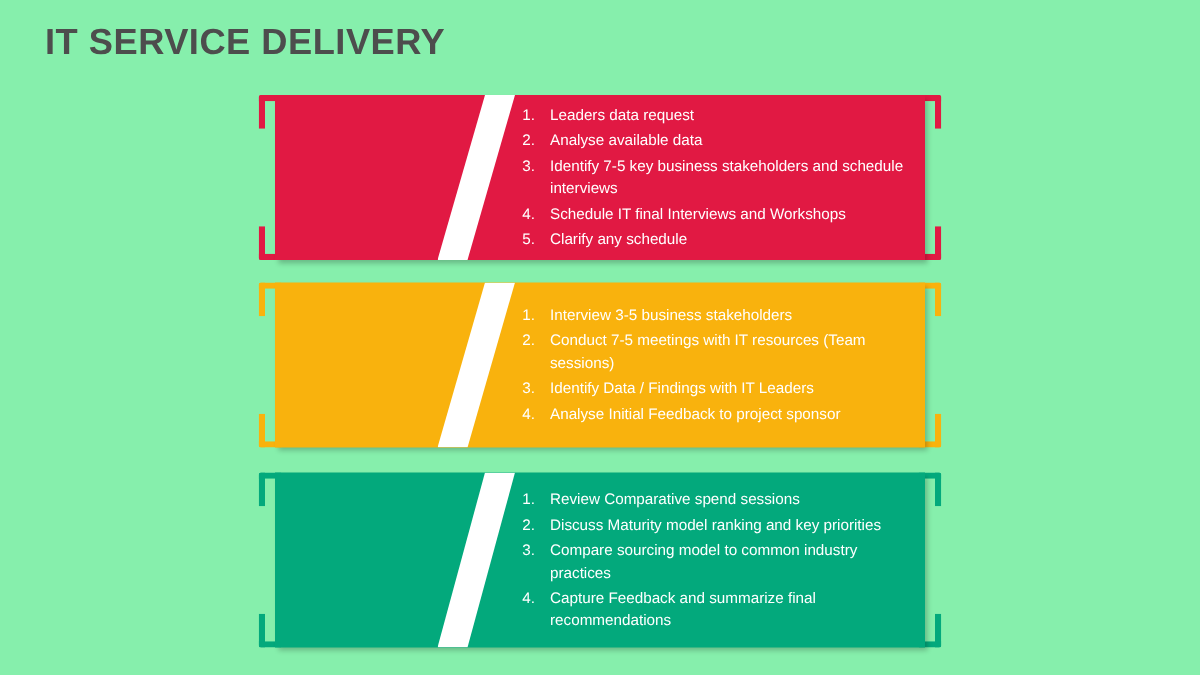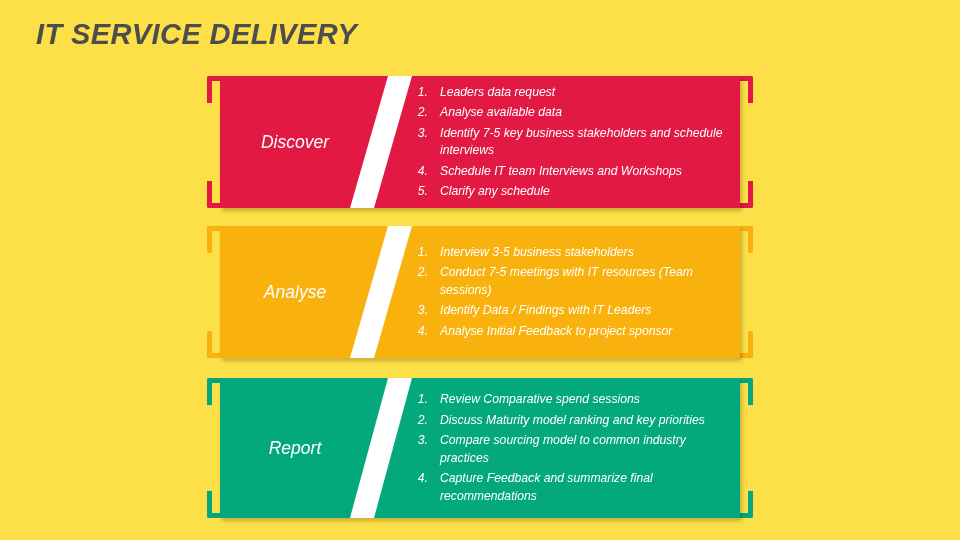--- a/index.html
+++ b/index.html
@@ -10,22 +10,21 @@
     width: 960px;
     height: 540px;
     background: #ffffff;
     font-family: "Liberation Sans", sans-serif;
     overflow: hidden;
   }
   .slide {
     position: relative;
     width: 960px;
     height: 540px;
-    background: #fde047;
-    font-style: italic;
+    background: #86efac;
   }
   .title {
     position: absolute;
     left: 36px;
     top: 18px;
     font-size: 29px;
     font-weight: bold;
     color: #4d4d4d;
     letter-spacing: 0.4px;
     white-space: nowrap;
@@ -154,58 +153,56 @@
     <div class="bracket left" style="color:#e11943">
       <i class="top"></i>
         <i class="bottom"></i>
     </div>
     <div class="bracket right" style="color:#e11943">
       <i class="top"></i>
         <i class="bottom"></i>
     </div>
     <div class="block" style="background:#e11943">
       <div class="slice"></div>
-      <div class="label">Discover</div>
       <div class="items">
         <div class="item">
           <span class="num">1.</span>
           <span class="txt">Leaders data request</span>
         </div>
         <div class="item">
           <span class="num">2.</span>
           <span class="txt">Analyse available data</span>
         </div>
         <div class="item">
           <span class="num">3.</span>
           <span class="txt">Identify 7-5 key business stakeholders and schedule interviews</span>
         </div>
         <div class="item">
           <span class="num">4.</span>
-          <span class="txt">Schedule IT team Interviews and Workshops</span>
+          <span class="txt">Schedule IT final Interviews and Workshops</span>
         </div>
         <div class="item">
           <span class="num">5.</span>
           <span class="txt">Clarify any schedule</span>
         </div>
       </div>
     </div>
   </div>
 
   <div class="band band-2">
     <div class="bracket left" style="color:#f9b20d">
       <i class="top"></i>
         <i class="bottom"></i>
     </div>
     <div class="bracket right" style="color:#f9b20d">
       <i class="top"></i>
         <i class="bottom"></i>
     </div>
     <div class="block" style="background:#f9b20d">
       <div class="slice"></div>
-      <div class="label">Analyse</div>
       <div class="items">
         <div class="item">
           <span class="num">1.</span>
           <span class="txt">Interview 3-5 business stakeholders</span>
         </div>
         <div class="item">
           <span class="num">2.</span>
           <span class="txt">Conduct 7-5 meetings with IT resources (Team sessions)</span>
         </div>
         <div class="item">
@@ -224,21 +221,20 @@
     <div class="bracket left" style="color:#03a97c">
       <i class="top"></i>
         <i class="bottom"></i>
     </div>
     <div class="bracket right" style="color:#03a97c">
       <i class="top"></i>
         <i class="bottom"></i>
     </div>
     <div class="block" style="background:#03a97c">
       <div class="slice"></div>
-      <div class="label">Report</div>
       <div class="items">
         <div class="item">
           <span class="num">1.</span>
           <span class="txt">Review Comparative spend sessions</span>
         </div>
         <div class="item">
           <span class="num">2.</span>
           <span class="txt">Discuss Maturity model ranking and key priorities</span>
         </div>
         <div class="item">

